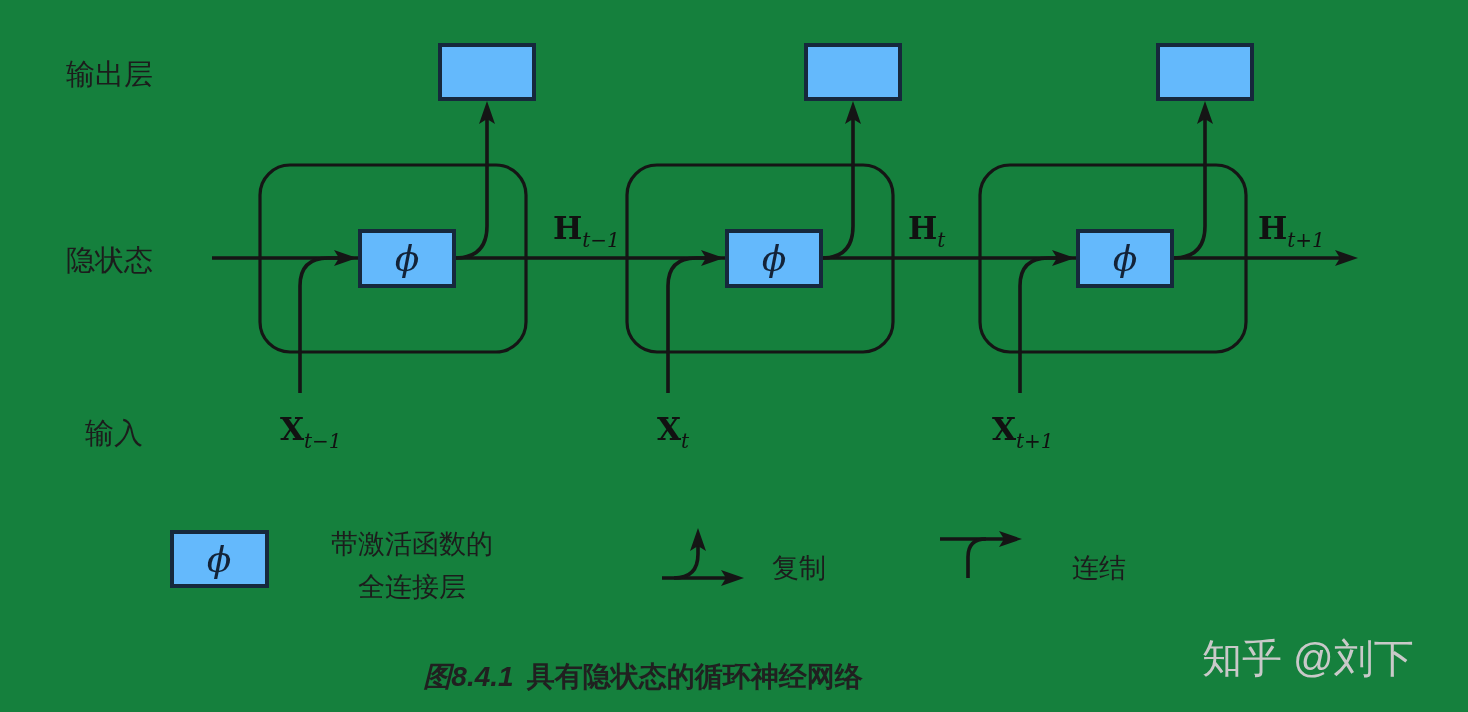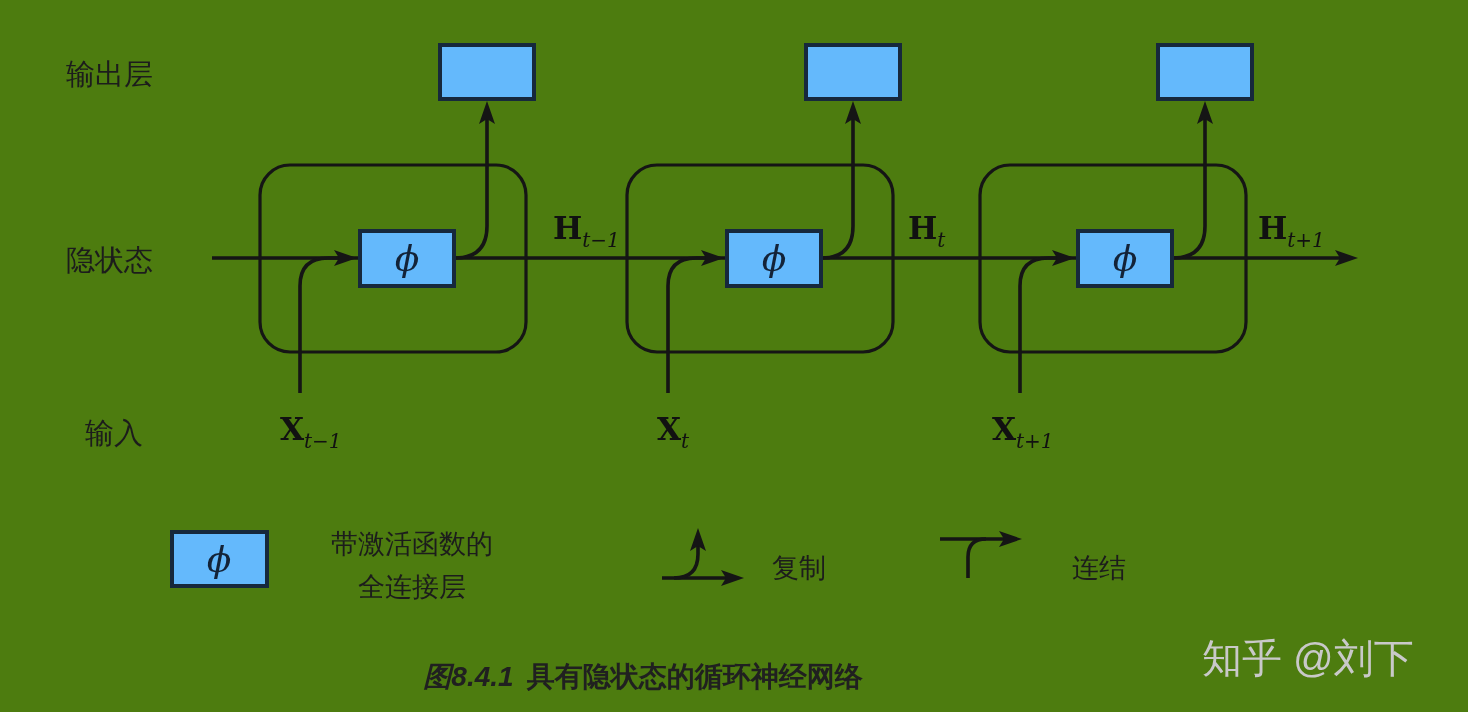--- a/index.html
+++ b/index.html
@@ -1,17 +1,17 @@
 <!DOCTYPE html>
 <html><head>
 <meta charset="utf-8">
 <style>
   html, body { margin: 0; padding: 0; }
   body { background: #f8f8f8; font-family: "Liberation Sans", sans-serif; }
-  .stage { position: relative; width: 1468px; height: 712px; background: #4d7c0f; overflow: hidden; }
+  .stage { position: relative; width: 1468px; height: 712px; background: #15803d; overflow: hidden; }
 
   
   .wire   { fill: none; stroke: #151515; stroke-width: 3.6; stroke-linejoin: round; }
   .cell   { fill: none; stroke: #151515; stroke-width: 3.2; }
   .bluebox{ stroke: #16283c; stroke-width: 4; }
   .dart   { fill: #151515; stroke: none; }
 
   
   text { user-select: none; }
   .lbl-cn   { font-family: "Liberation Sans", sans-serif; font-size: 29px; fill: #1c1c1c; }

